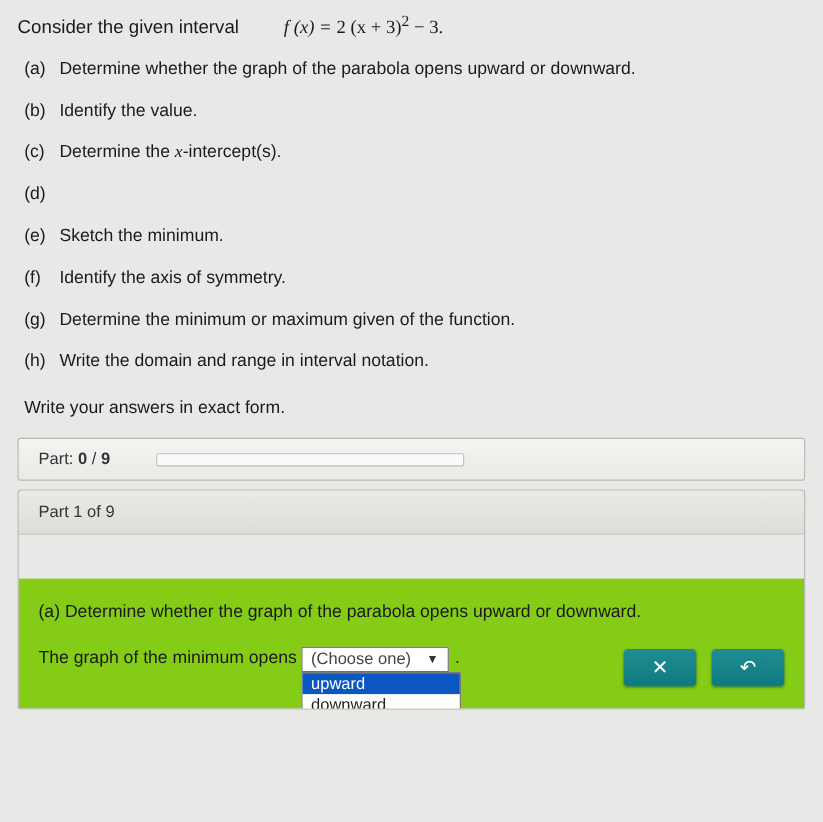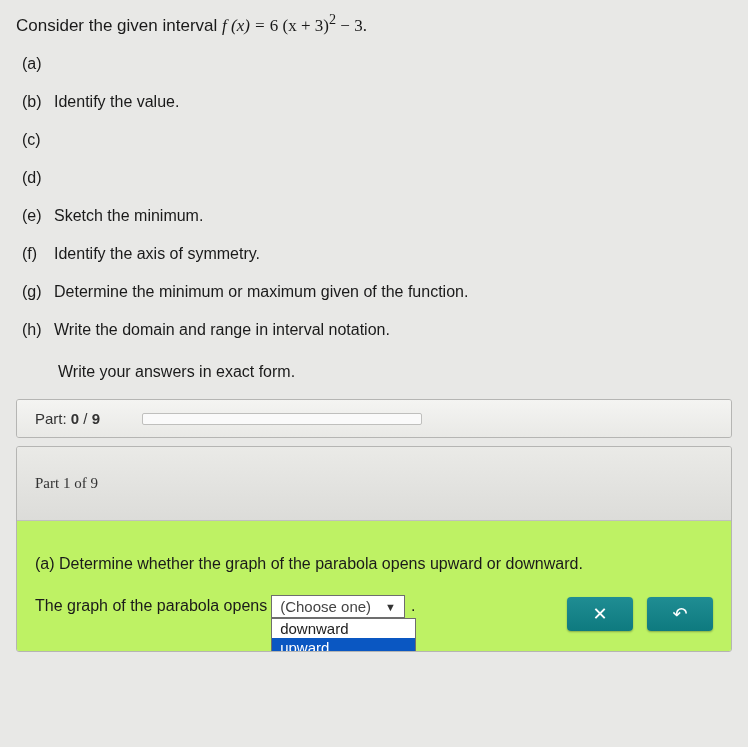--- a/index.html
+++ b/index.html
@@ -27,21 +27,20 @@
       font-size: 16px;
       margin-bottom: 20px;
       display: flex;
     }
     .q-label {
       min-width: 32px;
     }
     .instruction {
       padding: 4px 22px 18px 22px;
       font-size: 16px;
-      margin-left: 36px;
     }
     .progress-wrapper {
       margin: 0 16px 8px 16px;
       border: 1px solid #b5b5b3;
       border-radius: 3px;
       overflow: hidden;
       box-shadow: inset 0 0 0 1px #d9d9d6;
     }
     .progress-bar {
       background: linear-gradient(#f4f4f2, #e9e9e6);
@@ -67,29 +66,29 @@
       max-width: 280px;
     }
     .part-section {
       margin: 0 16px;
       border: 1px solid #b5b5b3;
       border-radius: 3px;
       overflow: hidden;
     }
     .part-header {
       background: linear-gradient(#eaeae7, #dcdcd9);
-      padding: 28px 18px;
+      padding: 11px 18px;
       font-size: 15px;
       color: #333;
       border-bottom: 1px solid #c1c1bf;
-      font-family: Liberation Serif, serif;
     }
     .part-body {
-      background: #bef264;
-      padding: 34px 18px 20px 18px;
+      background: #84cc16;
+      padding: 22px 18px 20px 18px;
+      margin-top: 40px;
     }
     .part-q {
       font-size: 16px;
       margin-bottom: 22px;
     }
     .answer-row {
       display: flex;
       align-items: flex-start;
       font-size: 16px;
     }
@@ -155,33 +154,35 @@
       justify-content: center;
       cursor: pointer;
       box-shadow: 0 1px 2px rgba(0,0,0,0.3);
     }
   </style>
 </head>
 <body>
 
 <div class="question-header">
   <span>Consider the given interval </span>
-  <span style="font-style:italic; font-family:'Times New Roman',serif;"><span>f (x) = </span></span><span style="font-family:'Times New Roman',serif;"><span>6 (x + 3)</span><sup>2</sup><span> − 3.</span></span>
+  <span style="font-style:italic; font-family:'Times New Roman',serif;margin-left:36px;"><span>f (x) = </span></span><span style="font-family:'Times New Roman',serif;"><span>2 (x + 3)</span><sup>2</sup><span> − 3.</span></span>
 </div>
 
 <div class="question-list">
   <div class="q-item">
     <span class="q-label">(a)</span>
+    <span>Determine whether the graph of the parabola opens upward or downward.</span>
   </div>
   <div class="q-item">
     <span class="q-label">(b)</span>
     <span>Identify the value.</span>
   </div>
   <div class="q-item">
     <span class="q-label">(c)</span>
+    <span>Determine the <span style="font-style:italic;font-family:'Times New Roman',serif;">x</span>-intercept(s).</span>
   </div>
   <div class="q-item">
     <span class="q-label">(d)</span>
   </div>
   <div class="q-item">
     <span class="q-label">(e)</span>
     <span>Sketch the minimum.</span>
   </div>
   <div class="q-item">
     <span class="q-label">(f)</span>
@@ -206,29 +207,29 @@
     </span>
     <div class="progress-track"></div>
   </div>
 </div>
 
 <div class="part-section">
   <div class="part-header">Part 1 of 9</div>
   <div class="part-body">
     <div class="part-q">(a) Determine whether the graph of the parabola opens upward or downward.</div>
     <div class="answer-row">
-      <span class="answer-text">The graph of the parabola opens</span>
+      <span class="answer-text">The graph of the minimum opens</span>
       <div class="dropdown-wrap">
         <div class="dropdown-btn">
           <span>(Choose one)</span>
           <span class="tri">▼</span>
         </div>
         <div class="dropdown-list">
+          <div class="dd-opt selected">upward</div>
           <div class="dd-opt">downward</div>
-          <div class="dd-opt selected">upward</div>
         </div>
       </div>
       <span class="period">.</span>
       <div class="action-buttons">
         <button class="btn">
           <span>✕</span>
         </button>
         <button class="btn">
           <span>↶</span>
         </button>

